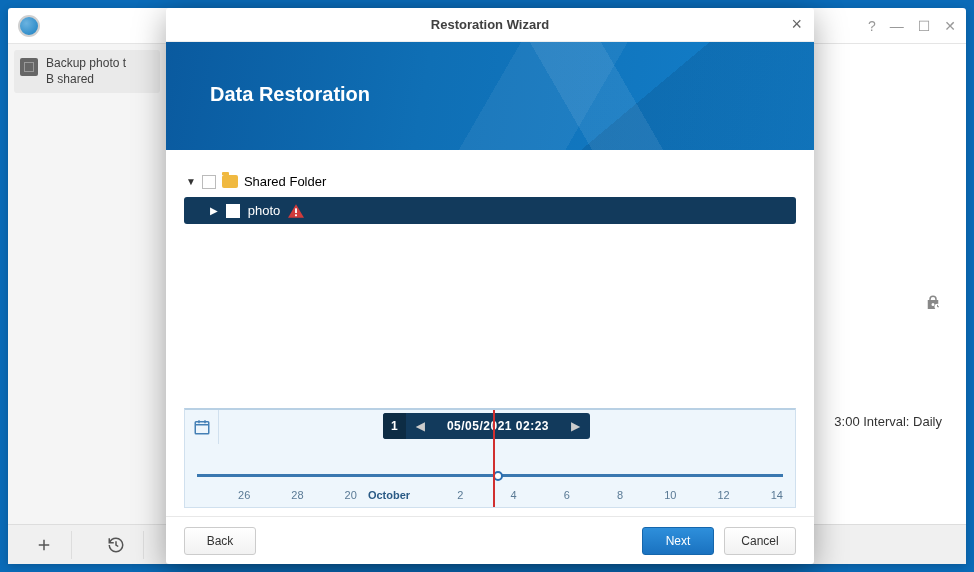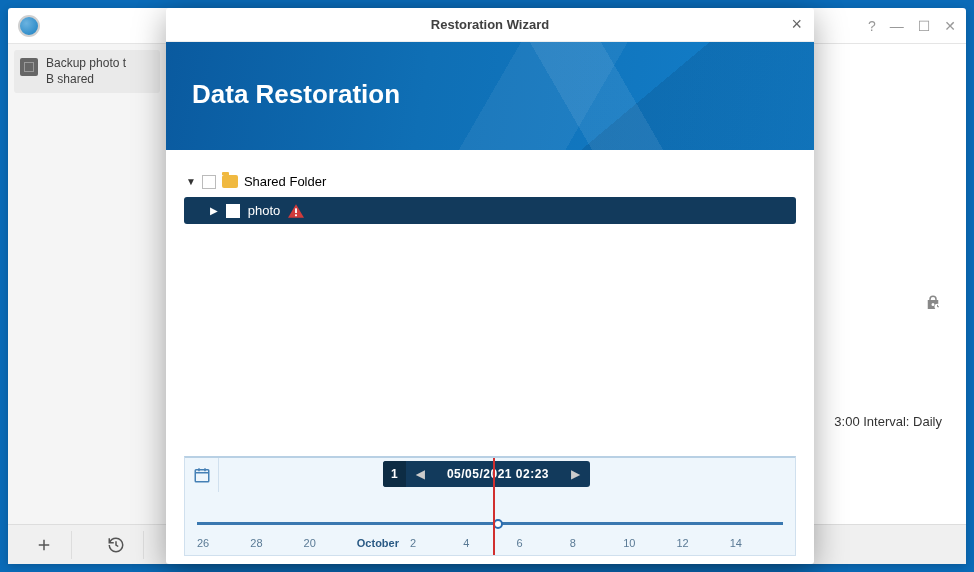--- a/index.html
+++ b/index.html
@@ -45,21 +45,21 @@
       position: relative; overflow: hidden; color: #fff; padding: 20px 26px;
       display: flex; flex-direction: column; justify-content: center;
     }
     .modal-header::after {
       content: ''; position: absolute; inset: 0;
       background: 
         linear-gradient(60deg, transparent 60%, rgba(255,255,255,0.08) 60%, rgba(255,255,255,0.08) 70%, transparent 70%),
         linear-gradient(120deg, transparent 50%, rgba(255,255,255,0.06) 50%, rgba(255,255,255,0.06) 65%, transparent 65%),
         linear-gradient(140deg, transparent 70%, rgba(0,40,80,0.15) 70%);
     }
-    .modal-header h1 { font-size: 26px; font-weight: 600; margin-bottom: 4px; position: relative; z-index: 1; }
+    .modal-header h1 { font-size: 20px; font-weight: 600; margin-bottom: 4px; position: relative; z-index: 1; margin-left: 18px; }
     .modal-header p { font-size: 13px; position: relative; z-index: 1; opacity: 0.95; }
     
     .modal-content { flex: 1; padding: 24px 18px 8px; position: relative; }
     
     .tree { font-size: 13px; }
     .tree-root { display: flex; align-items: center; gap: 6px; margin-bottom: 8px; margin-left: 2px; }
     .tree-arrow { font-size: 10px; color: #333; cursor: pointer; }
     .tree-chk { width: 14px; height: 14px; border: 1px solid #bbb; background: #fff; }
     .folder-icon { width: 16px; height: 13px; background: #f0b940; border-radius: 2px; position: relative; }
     .folder-icon::before { content: ''; position: absolute; top: -3px; left: 0; width: 7px; height: 3px; background: #f0b940; border-radius: 1px 1px 0 0; }
@@ -86,21 +86,21 @@
     .tl-badge { background: #0d2c44; padding: 0 8px; height: 100%; display: flex; align-items: center; border-radius: 3px 0 0 3px; font-weight: 600; }
     .tl-nav { padding: 0 10px; cursor: pointer; display: flex; align-items: center; height: 100%; color: #ccc; }
     .tl-date { padding: 0 12px; font-weight: 600; letter-spacing: 0.5px; }
     
     .tl-needle { position: absolute; left: 308px; top: 0; bottom: 0; width: 2px; background: #d12f2f; z-index: 5; }
     
     .tl-track { position: absolute; left: 12px; right: 12px; bottom: 30px; height: 3px; background: #3a78b0; }
     .tl-marker { position: absolute; left: 296px; bottom: -4px; width: 10px; height: 10px; background: #fff; border: 2px solid #2a6db0; border-radius: 50%; }
     
     .tl-labels { position: absolute; left: 12px; right: 12px; bottom: 6px; display: flex; font-size: 11px; color: #5a7a95; }
-    .tl-labels span { flex: 1; text-align: left; }
+    .tl-labels span { flex: 1; text-align: right; }
     .tl-labels .month { color: #2a5a85; font-weight: 700; }
     
     .modal-footer { height: 48px; border-top: 1px solid #e8e8e8; display: flex; align-items: center; padding: 0 18px; gap: 10px; }
     .btn { min-width: 72px; height: 28px; border-radius: 3px; font-size: 12px; display: flex; align-items: center; justify-content: center; cursor: pointer; border: 1px solid #ccc; background: linear-gradient(#fff, #f2f2f2); color: #333; }
     .btn-primary { background: linear-gradient(#2e8fdb, #1a72c0); border: 1px solid #1566ac; color: #fff; font-weight: 500; }
     .footer-spacer { flex: 1; }
   </style>
 </head>
 <body>
 
@@ -213,13 +213,19 @@
         <span>4</span>
         <span>6</span>
         <span>8</span>
         <span>10</span>
         <span>12</span>
         <span>14</span>
       </div>
     </div>
   </div>
 
+  <div class="modal-footer">
+    <div class="btn">Back</div>
+    <div class="footer-spacer"></div>
+    <div class="btn btn-primary">Next</div>
+    <div class="btn">Cancel</div>
+  </div>
 </div>
 
 </body></html>

